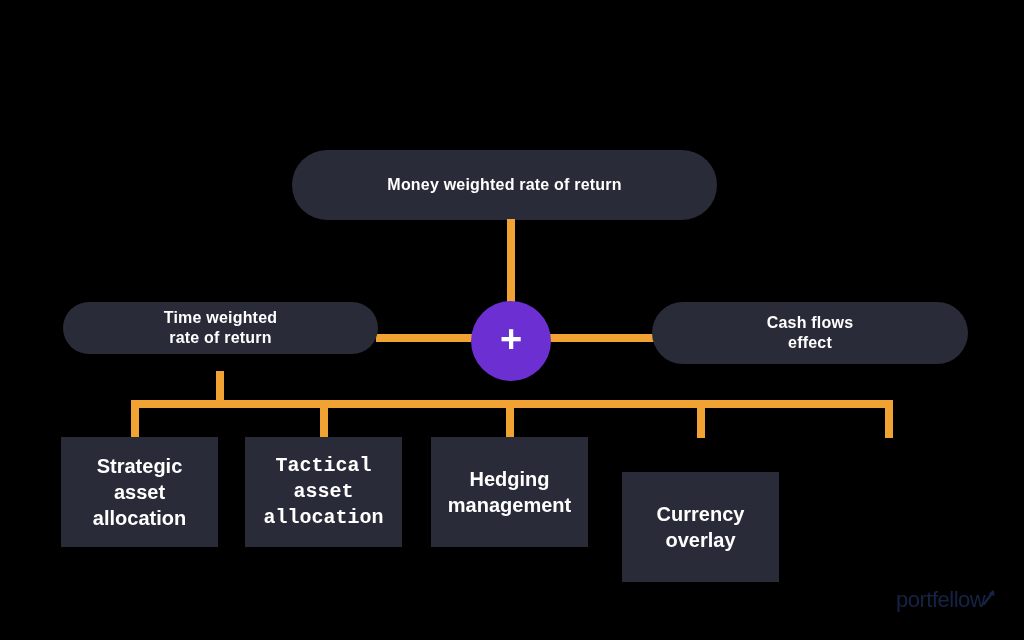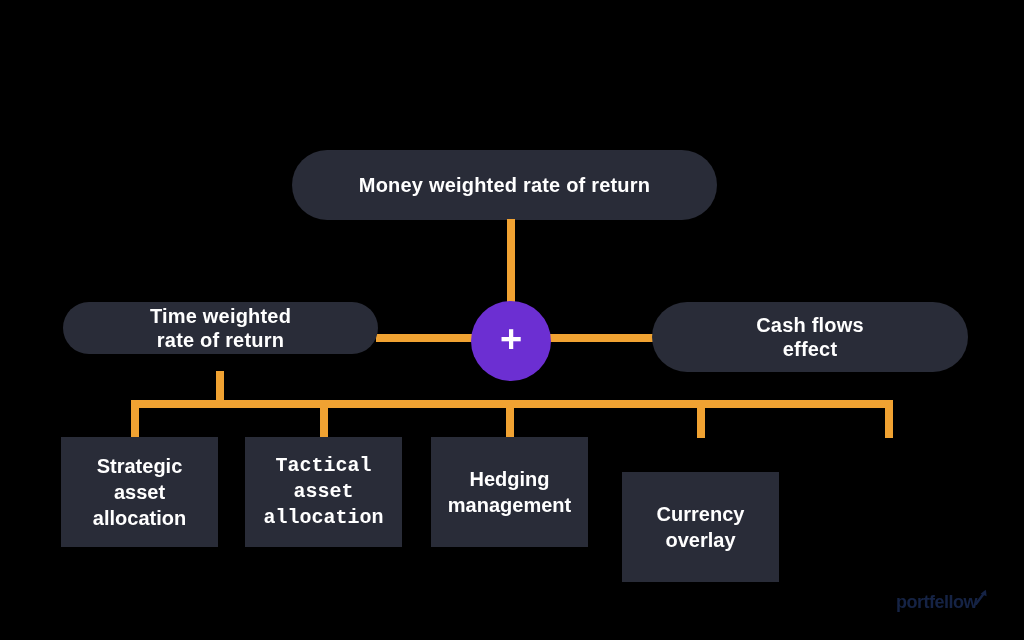--- a/index.html
+++ b/index.html
@@ -22,27 +22,27 @@
     font-weight: 700;
     display: flex;
     align-items: center;
     justify-content: center;
     text-align: center;
     white-space: pre-line;
     box-sizing: border-box;
   }
   .pill {
     border-radius: 36px;
-    font-size: 20px;
+    font-size: 16px;
     line-height: 1.22;
     letter-spacing: 0.2px;
   }
   .pill-top    { left: 292px; top: 150px; width: 425px; height: 70px; }
   .pill-left   { left: 63px;  top: 302px; width: 315px; height: 52px; }
-  .pill-right  { left: 652px; top: 302px; width: 316px; height: 70px; }
+  .pill-right  { left: 652px; top: 302px; width: 316px; height: 62px; }
   .leaf {
     top: 437px;
     width: 157px;
     height: 110px;
     font-size: 20px;
     line-height: 1.3;
   }
   .leaf-0 { left: 61px; }
   .leaf-1 { left: 245px; font-family: Liberation Mono, monospace; }
   .leaf-2 { left: 431px; }
@@ -84,22 +84,22 @@
   }
   .brand {
     position: absolute;
     left: 896px;
     top: 589px;
     display: flex;
     align-items: flex-end;
     color: #152345;
   }
   .brand-text {
-    font-size: 18px;
-    font-weight: 700;
+    font-size: 22px;
+    font-weight: 400;
     letter-spacing: -0.5px;
     line-height: 1;
   }
   .brand-arrow {
     margin-left: -2px;
     margin-bottom: 6px;
   }
 </style>
 </head>
 <body>

